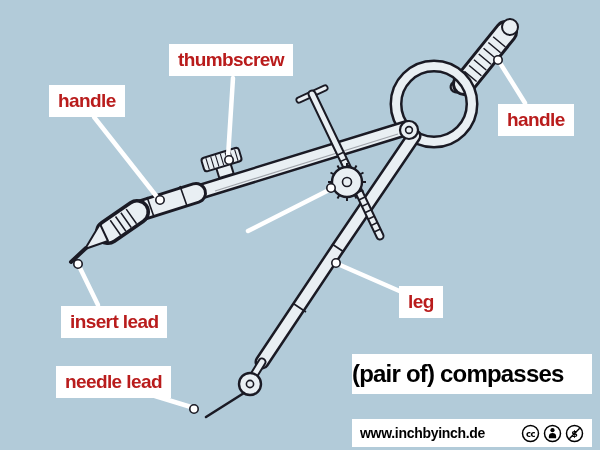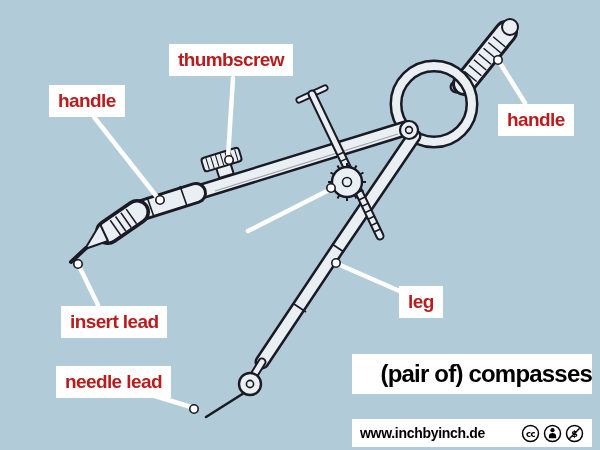--- a/index.html
+++ b/index.html
@@ -39,21 +39,21 @@
     letter-spacing:-0.6px;
     white-space:nowrap;
   }
   .title-box{
     position:absolute;
     right:8px;top:354px;
     width:240px;height:40px;
     box-sizing:border-box;
     background:#fff;
     color:#000;
-    text-align:right;
+    text-align:left;
     font-weight:700;
     font-size:24px;
     line-height:40px;
     letter-spacing:-0.8px;
     white-space:nowrap;
   }
   .credit-bar{
     position:absolute;
     right:8px;top:399px;
     width:240px;height:28px;

